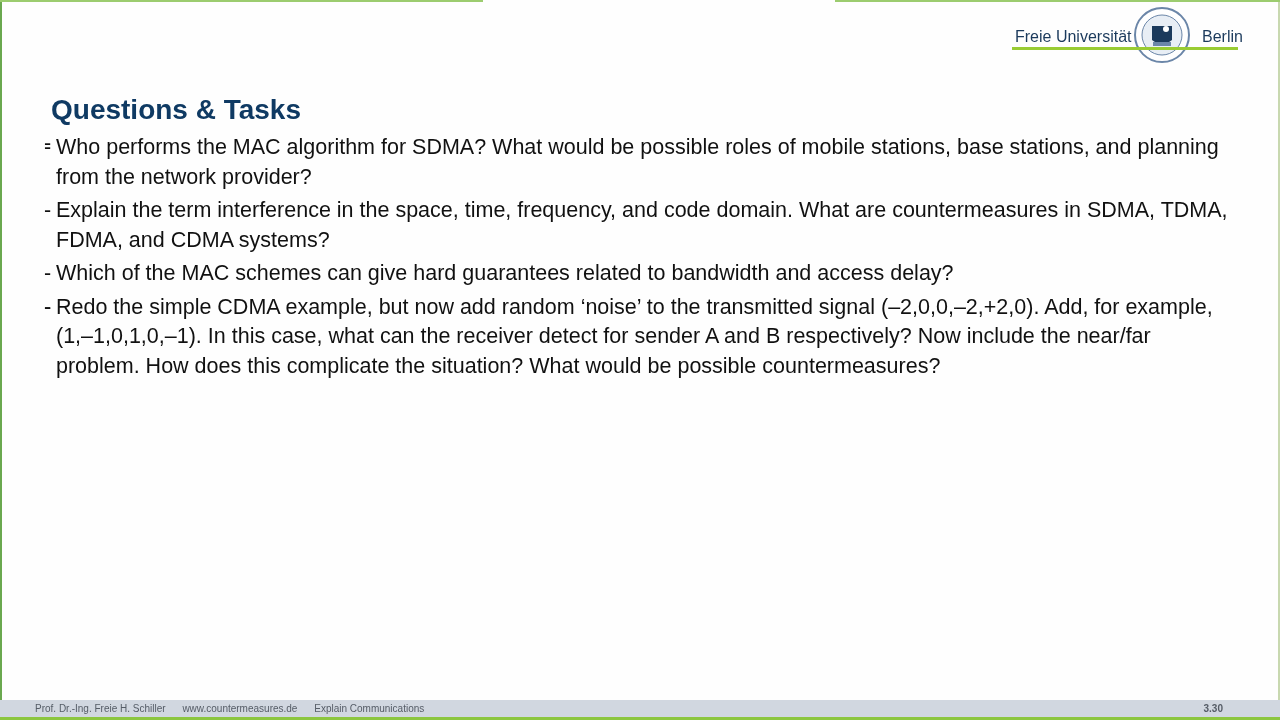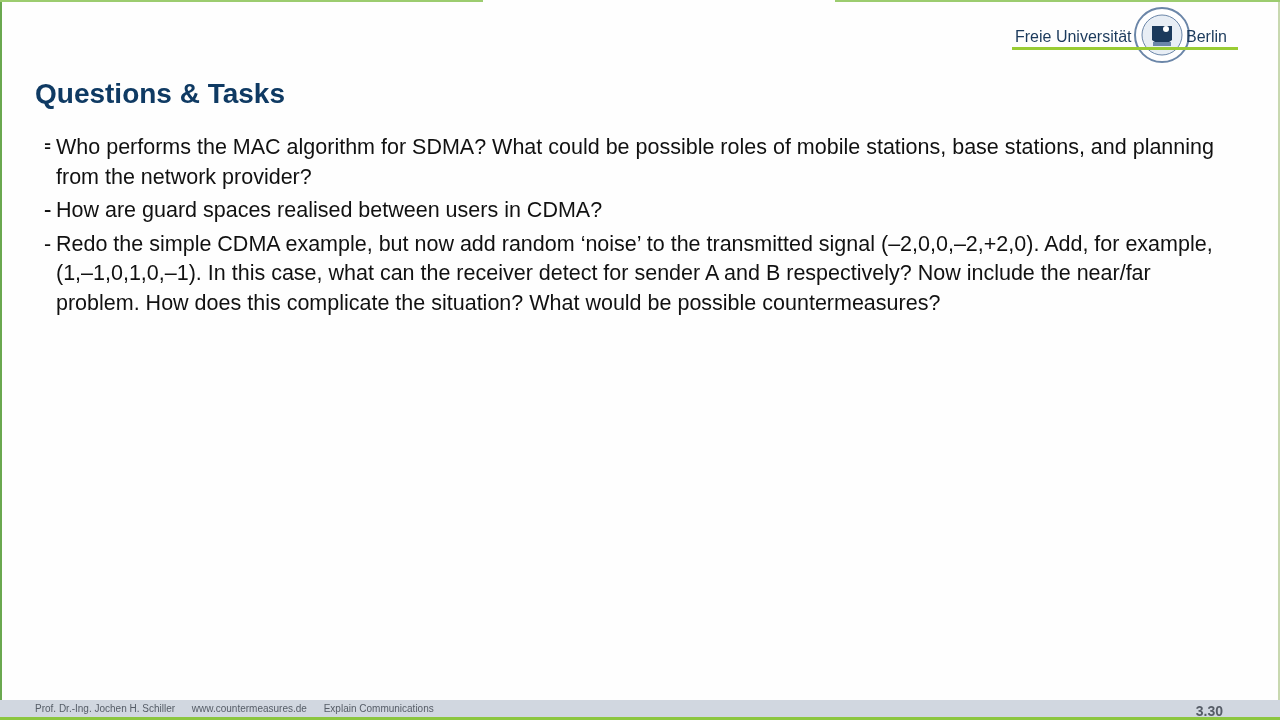--- a/index.html
+++ b/index.html
@@ -4,32 +4,32 @@
 <style>
   html, body { margin:0; padding:0; }
   body { width:1280px; height:720px; position:relative; overflow:hidden; background:#fefefe; font-family:"Liberation Sans", sans-serif; }
   .frame-left { position:absolute; left:0; top:0; width:2px; height:720px; background:#6aa84f; }
   .frame-right { position:absolute; right:0; top:0; width:2px; height:700px; background:#c8d8b0; }
   .top-line-a { position:absolute; left:0; top:0; width:483px; height:2px; background:#9ccc6f; }
   .top-line-b { position:absolute; left:835px; top:0; width:445px; height:2px; background:#9ccc6f; }
   .logo { position:absolute; left:1012px; top:6px; width:228px; height:58px; }
   .logo-text { position:absolute; top:22px; font-size:16px; color:#1b3a5c; }
   .logo-left { left:3px;text-align:center; }
-  .logo-right { left:174px;text-align:center; }
+  .logo-right { left:190px;text-align:center; }
   .logo-underline { position:absolute; left:0; top:41px; width:226px; height:3px; background:#99cc33; }
   .seal { position:absolute; left:120px; top:0; width:60px; height:58px; }
-  .title { position:absolute; left:35px; top:78px; font-size:28px; font-weight:bold; color:#0f3a63; margin:0; }
+  .title { position:absolute; left:35px; top:78px; font-size:28px; font-weight:bold; color:#0f3a63; margin:16px; }
   .list { position:absolute; left:44px; top:129px; width:1190px; margin:0; padding:0; list-style:none; }
   .list li { position:relative; padding-left:12px; font-size:21.5px; line-height:29.5px; color:#111; margin-bottom:4px; }
   .list li .dash { position:absolute; left:0; top:0; }
   .footer { position:absolute; left:0; top:700px; width:1280px; height:17px; background:#d1d7e0; }
   .footer-line { position:absolute; left:0; top:717px; width:1280px; height:3px; background:#8cc63f; }
   .footer-left { position:absolute; left:35px; top:3px; font-size:10px; color:#555c66; }
   .footer-left span { margin-right:14px; }
-  .footer-page { position:absolute; right:57px; top:3px; font-size:14px; font-weight:bold; color:#555c66; }
+  .footer-page { position:absolute; right:57px; top:3px; font-size:10px; font-weight:bold; color:#555c66; }
 </style>
 </head>
 <body>
 
 <div class="frame-left"></div>
 <div class="frame-right"></div>
 <div class="top-line-a"></div>
 <div class="top-line-b"></div>
 
 <div class="logo">
@@ -42,28 +42,28 @@
     <rect x="21" y="36" width="18" height="4" fill="#6b86a8"></rect>
   </svg>
   <span class="logo-text logo-right">Berlin</span>
   <div class="logo-underline"></div>
 </div>
 
 <h1 class="title">Questions &amp; Tasks</h1>
 
 <ul class="list">
   <li><span class="dash">-</span></li>
-  <li><span class="dash">-</span><span>Who performs the MAC algorithm for SDMA? What could be possible roles of mobile stations, base stations, and planning from the network provider?</span></li>
+  <li><span class="dash">-</span><span>Who performs the MAC algorithm for SDMA? What would be possible roles of mobile stations, base stations, and planning from the network provider?</span></li>
+  <li><span class="dash">-</span><span>Explain the term interference in the space, time, frequency, and code domain. What are countermeasures in SDMA, TDMA, FDMA, and CDMA systems?</span></li>
+  <li><span class="dash">-</span><span>Which of the MAC schemes can give hard guarantees related to bandwidth and access delay?</span></li>
   <li><span class="dash">-</span></li>
-  <li><span class="dash">-</span></li>
-  <li><span class="dash">-</span><span>How are guard spaces realised between users in CDMA?</span></li>
   <li><span class="dash">-</span><span>Redo the simple CDMA example, but now add random ‘noise’ to the transmitted signal (–2,0,0,–2,+2,0). Add, for example, (1,–1,0,1,0,–1). In this case, what can the receiver detect for sender A and B respectively? Now include the near/far problem. How does this complicate the situation? What would be possible countermeasures?</span></li>
 </ul>
 
 <div class="footer">
   <div class="footer-left">
-    <span>Prof. Dr.-Ing. Jochen H. Schiller</span>
+    <span>Prof. Dr.-Ing. Freie H. Schiller</span>
     <span>www.countermeasures.de</span>
     <span>Explain Communications</span>
   </div>
   <div class="footer-page">3.30</div>
 </div>
 <div class="footer-line"></div>
 
 </body></html>

